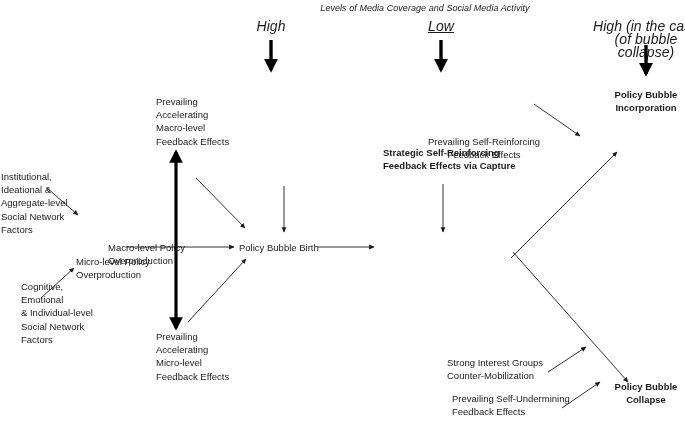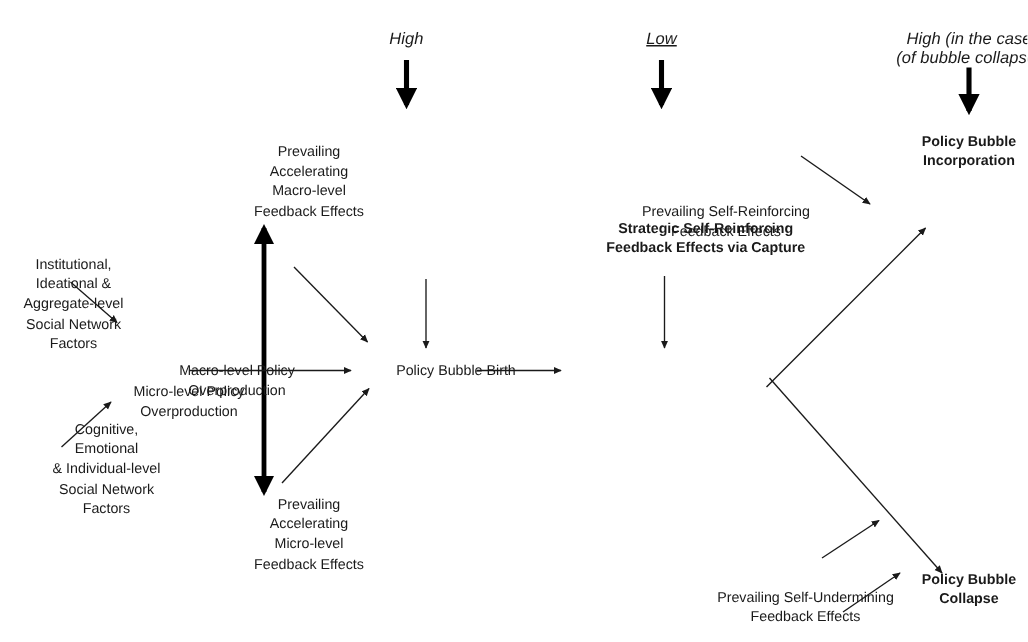--- a/index.html
+++ b/index.html
@@ -6,46 +6,47 @@
   #stage{
     position:relative;
     width:685px;height:428px;
     background:#ffffff;
     font-family:"Liberation Sans", sans-serif;
     color:#1a1a1a;
     overflow:hidden;
   }
   .lbl{
     position:absolute;
-    font-size:11px;
+    font-size:14px;
     line-height:13.2px;
     white-space:pre-line;
     color:#1a1a1a;
     letter-spacing:0.05px;
   }
   .ctr{text-align:center;}
-  .lft{text-align:center;}
+  .lft{text-align:left;}
   .ital{font-style:italic;}
   .bold{font-weight:bold;}
   svg.layer{
     position:absolute;left:0;top:0;width:685px;height:428px;
     pointer-events:none;
   }
   .node{
     position:absolute;
     font-size:9.5px;
     line-height:13.2px;
     white-space:pre-line;
   }
 </style>
 </head>
 <body>
 
 <div id="stage">
 
+  <div class="lbl ctr ital" style="left:310px;top:2px;width:230px;font-size:9px;">Levels of Media Coverage and Social Media Activity</div>
 
   <div class="lbl ctr ital" style="left:241px;top:20px;width:60px;">High</div>
 
   <div class="lbl ctr ital" style="left:411px;top:20px;width:60px;text-decoration:underline;">Low</div>
 
   <div class="lbl ctr ital" style="left:586px;top:20px;width:120px;">High (in the case
 (of bubble collapse)</div>
 
   <svg class="layer" viewBox="0 0 685 428" xmlns="http://www.w3.org/2000/svg">
     <defs>
@@ -158,20 +159,22 @@
   <div class="node ctr" style="left:404px;top:88px;width:160px;margin-top:47px;">Prevailing Self-Reinforcing
 Feedback Effects</div>
 
   <div class="node lft" style="left:383px;top:146px;width:175px;font-weight:bold;">Strategic Self-Reinforcing
 Feedback Effects via Capture</div>
 
 
   <div class="node ctr bold" style="left:608px;top:88px;width:76px;">Policy Bubble
 Incorporation</div>
 
+  <div class="node lft" style="left:447px;top:356px;width:160px;">Strong Interest Groups
+Counter-Mobilization</div>
 
   <div class="node lft" style="left:452px;top:392px;width:170px;">Prevailing Self-Undermining
 Feedback Effects</div>
 
   <div class="node ctr bold" style="left:608px;top:380px;width:76px;">Policy Bubble
 Collapse</div>
 
 </div>
 
 </body></html>

